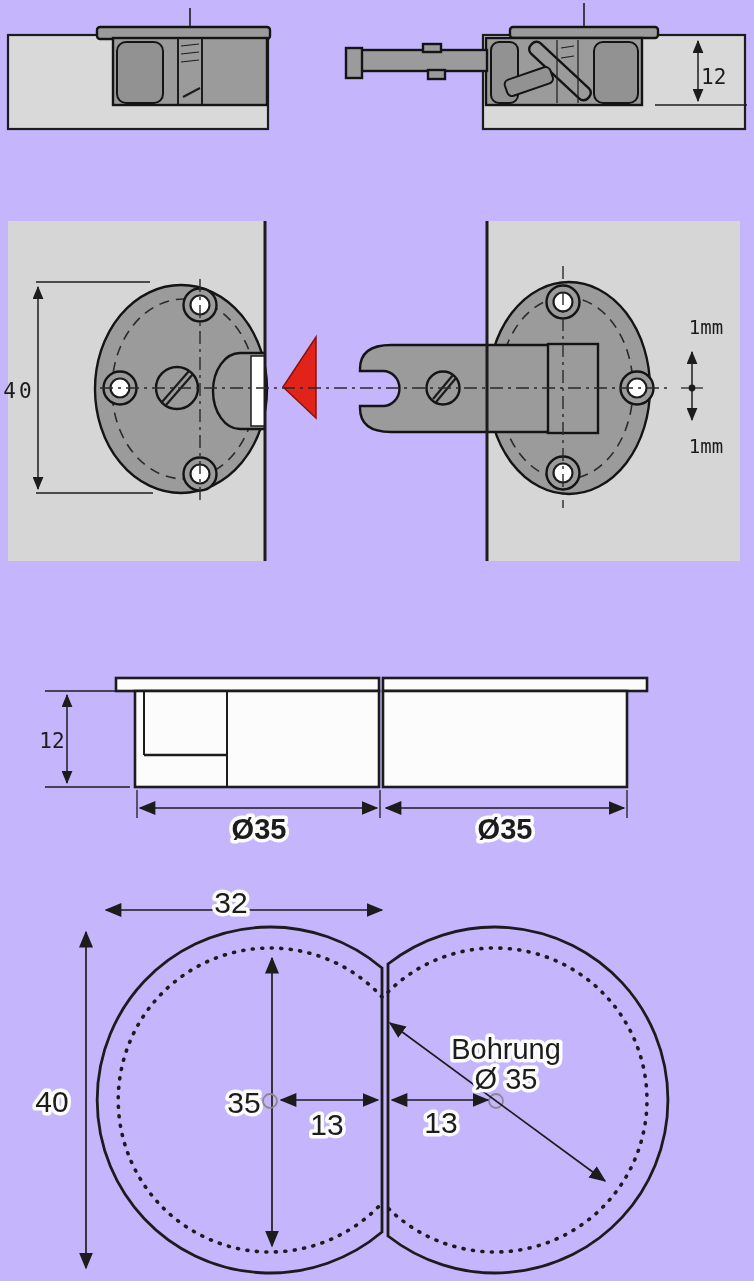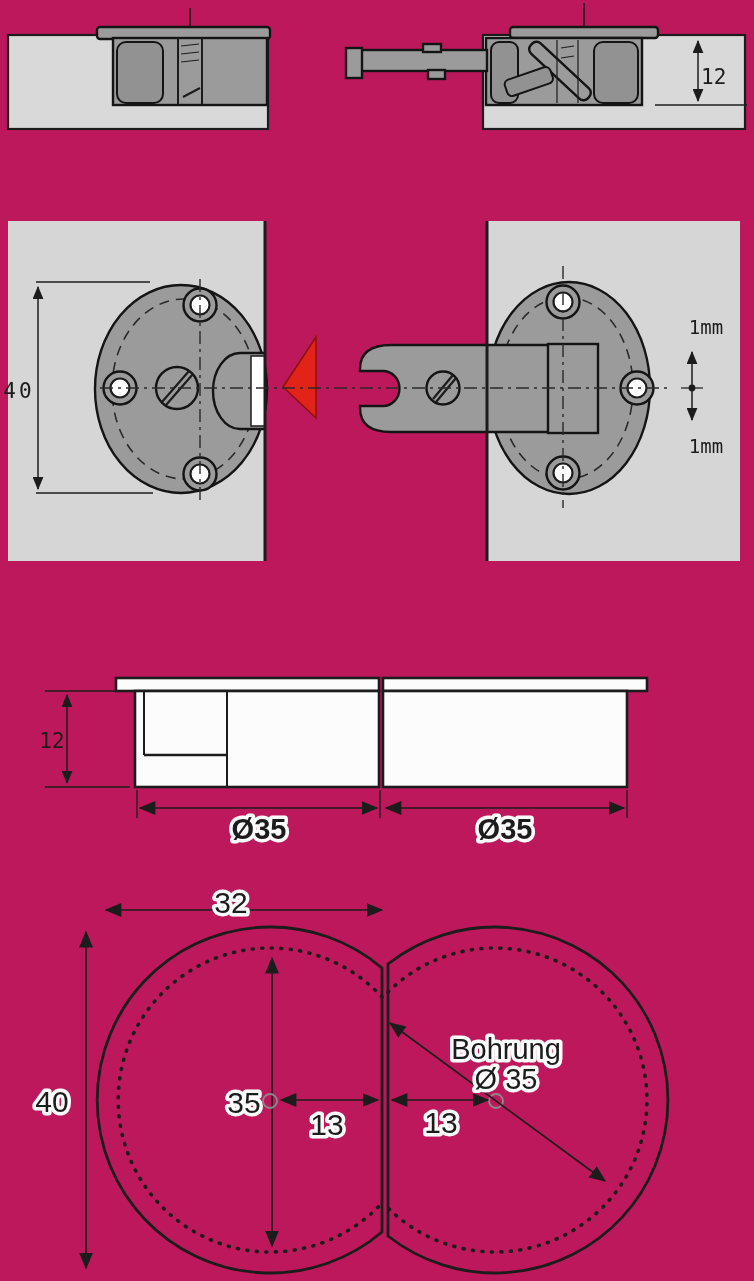--- a/index.html
+++ b/index.html
@@ -1,16 +1,16 @@
 <!DOCTYPE html>
 <html><head>
 <meta charset="utf-8">
 <style>
   html,body{margin:0;padding:0;background:#ffffff;}
-  #canvas{position:relative;width:754px;height:1281px;background:#be185d;overflow:hidden;
+  #canvas{position:relative;width:754px;height:1281px;background:#c4b5fd;overflow:hidden;
           font-family:"Liberation Sans",sans-serif;text-align:center;}
   svg{display:block}
   .panel{fill:#d6d6d6;}
   .slab{fill:#d9d9d9;stroke:#1c1c1c;stroke-width:2.2;}
   .fit{fill:#9b9b9b;stroke:#141414;stroke-width:2.4;}
   .fitd{fill:#929292;stroke:#141414;stroke-width:2;}
   .ln{stroke:#1c1c1c;fill:none;}
   .thin{stroke:#1c1c1c;stroke-width:1.2;fill:none;}
   .ext{stroke:#1c1c1c;stroke-width:1.3;fill:none;}
   .dashdot{stroke:#2a2a2a;stroke-width:1.4;fill:none;stroke-dasharray:13 5 3 5;}

